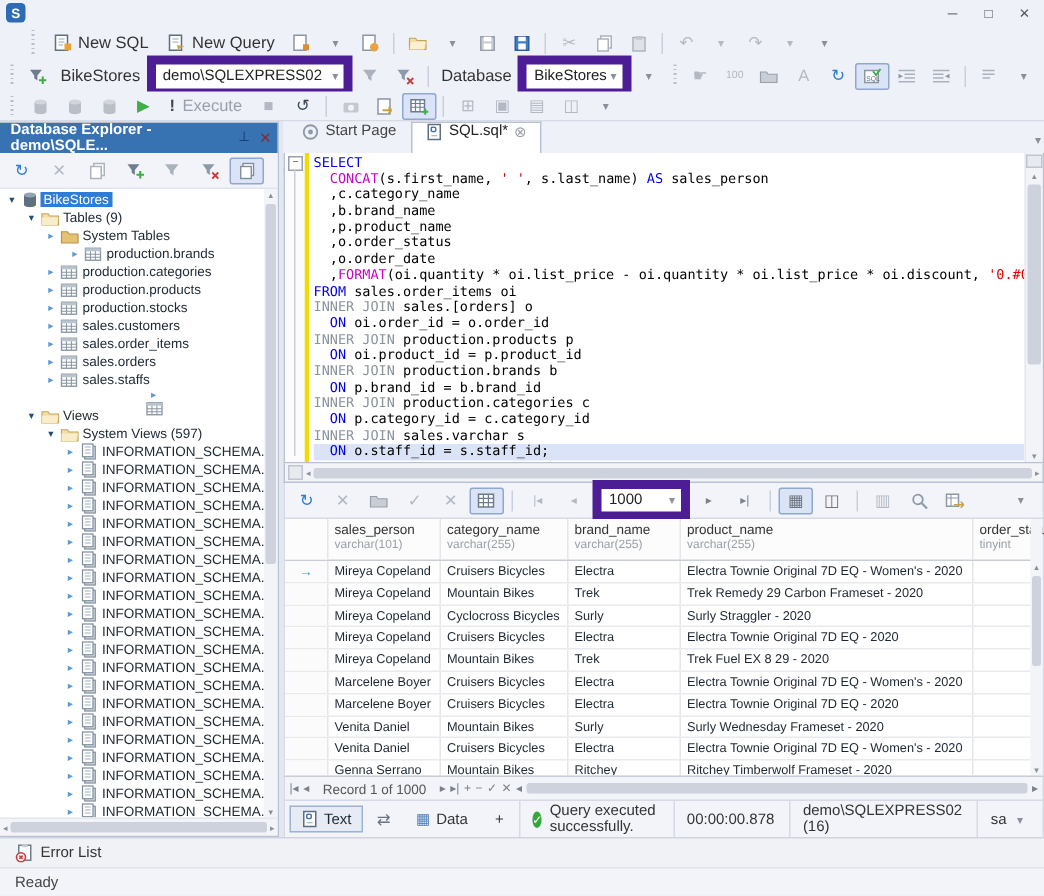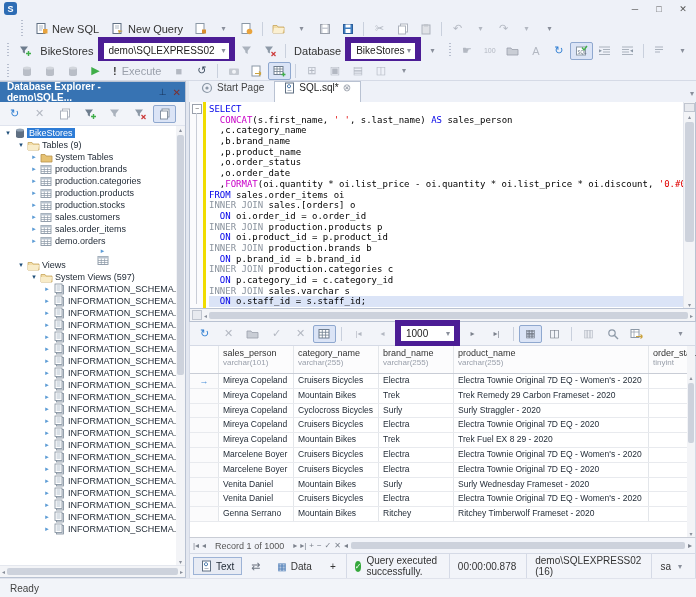--- a/index.html
+++ b/index.html
@@ -477,21 +477,21 @@
             </div>
             <div class="trow" style="padding-left: 29px;">
               <span class="arr col">▸</span>
               <span class="tico">
                 <svg width="13" height="11" viewBox="0 0 13 11">
                   <path d="M1 2.5h4l1 1.5h6v6H1z" fill="#e6c273" stroke="#b8934a" stroke-width=".8"></path>
                 </svg>
               </span>
               <span class="tlabel">System Tables</span>
             </div>
-            <div class="trow" style="padding-left: 29px;">
+            <div class="trow" style="padding-left: 45px;">
               <span class="arr col">▸</span>
               <span class="tico">
                 <svg width="12" height="11" viewBox="0 0 12 11">
                   <rect x="1" y="1.5" width="10" height="8" fill="#fff" stroke="#8a97a5" stroke-width=".9"></rect>
                   <rect x="1" y="1.5" width="10" height="2" fill="#b9c4cf"></rect>
                   <path d="M1 5.5h10M1 7.5h10M4.3 3.5v6M7.6 3.5v6" stroke="#8a97a5" stroke-width=".7"></path>
                 </svg>
               </span>
               <span class="tlabel">production.brands</span>
             </div>
@@ -552,21 +552,32 @@
             </div>
             <div class="trow" style="padding-left: 29px;">
               <span class="arr col">▸</span>
               <span class="tico">
                 <svg width="12" height="11" viewBox="0 0 12 11">
                   <rect x="1" y="1.5" width="10" height="8" fill="#fff" stroke="#8a97a5" stroke-width=".9"></rect>
                   <rect x="1" y="1.5" width="10" height="2" fill="#b9c4cf"></rect>
                   <path d="M1 5.5h10M1 7.5h10M4.3 3.5v6M7.6 3.5v6" stroke="#8a97a5" stroke-width=".7"></path>
                 </svg>
               </span>
-              <span class="tlabel">demo.orders</span>
+              <span class="tlabel">sales.orders</span>
+            </div>
+            <div class="trow" style="padding-left: 29px;">
+              <span class="arr col">▸</span>
+              <span class="tico">
+                <svg width="12" height="11" viewBox="0 0 12 11">
+                  <rect x="1" y="1.5" width="10" height="8" fill="#fff" stroke="#8a97a5" stroke-width=".9"></rect>
+                  <rect x="1" y="1.5" width="10" height="2" fill="#b9c4cf"></rect>
+                  <path d="M1 5.5h10M1 7.5h10M4.3 3.5v6M7.6 3.5v6" stroke="#8a97a5" stroke-width=".7"></path>
+                </svg>
+              </span>
+              <span class="tlabel">sales.staffs</span>
             </div>
             <div class="trow" style="padding-left: 29px; flex-direction: column;">
               <span class="arr col">▸</span>
               <span class="tico">
                 <svg width="12" height="11" viewBox="0 0 12 11">
                   <rect x="1" y="1.5" width="10" height="8" fill="#fff" stroke="#8a97a5" stroke-width=".9"></rect>
                   <rect x="1" y="1.5" width="10" height="2" fill="#b9c4cf"></rect>
                   <path d="M1 5.5h10M1 7.5h10M4.3 3.5v6M7.6 3.5v6" stroke="#8a97a5" stroke-width=".7"></path>
                 </svg>
               </span>
@@ -1113,17 +1124,28 @@
         <span class="statseg">00:00:00.878</span>
         <span class="statseg">demo\SQLEXPRESS02 (16)</span>
         <span class="statseg">
           <span>sa</span>
           <span class="dd">▾</span>
         </span>
       </div>
     </div>
   </div>
 
+  <div class="errorlist">
+    <span style="display: inline-flex; align-items: center;">
+        <svg width="13" height="13" viewBox="0 0 13 13">
+          <rect x="2.5" y="1.5" width="8" height="10" fill="#fff" stroke="#6e7d8e" stroke-width="1"></rect>
+          <rect x="4.5" y=".8" width="4" height="2" fill="#c4c9d1"></rect>
+          <circle cx="4" cy="9.5" r="3" fill="#fff" stroke="#cc3b3b" stroke-width="1.1"></circle>
+          <path d="M2.9 8.4l2.2 2.2m0-2.2-2.2 2.2" stroke="#cc3b3b" stroke-width="1"></path>
+        </svg>
+      </span>
+    <span>Error List</span>
+  </div>
 
   <div class="statusbar">
     <span>Ready</span>
   </div>
 </div>
 
 </body></html>

